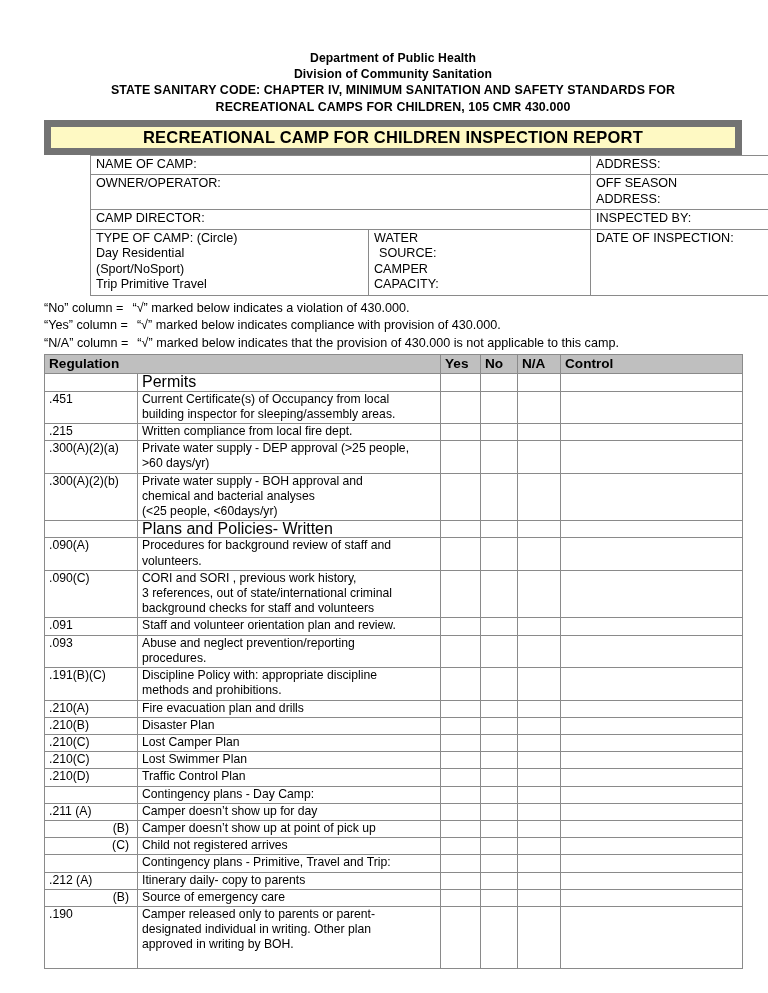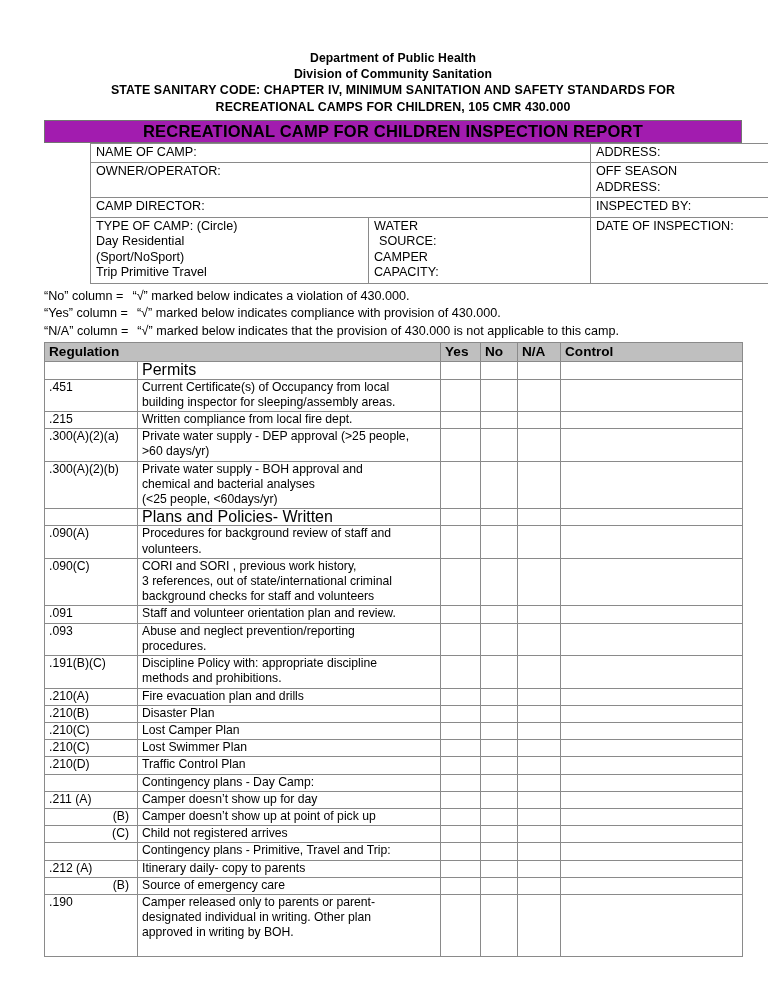--- a/index.html
+++ b/index.html
@@ -31,22 +31,22 @@
     font-size: 12.2px;
     letter-spacing: 0.1px;
   }
   .masthead .line.l3,
   .masthead .line.l4 {
     font-size: 12.4px;
   }
   
   .title-bar {
     margin-top: 5px;
-    border: 1px solid #737373;
-    background: #a21caf;
+    border: 7px solid #737373;
+    background: #fef9c3;
     text-align: center;
     font-weight: bold;
     font-size: 16.5px;
     line-height: 21px;
     height: 21px;
     box-sizing: content-box;
     letter-spacing: 0.2px;
   }
   
   table.info {

